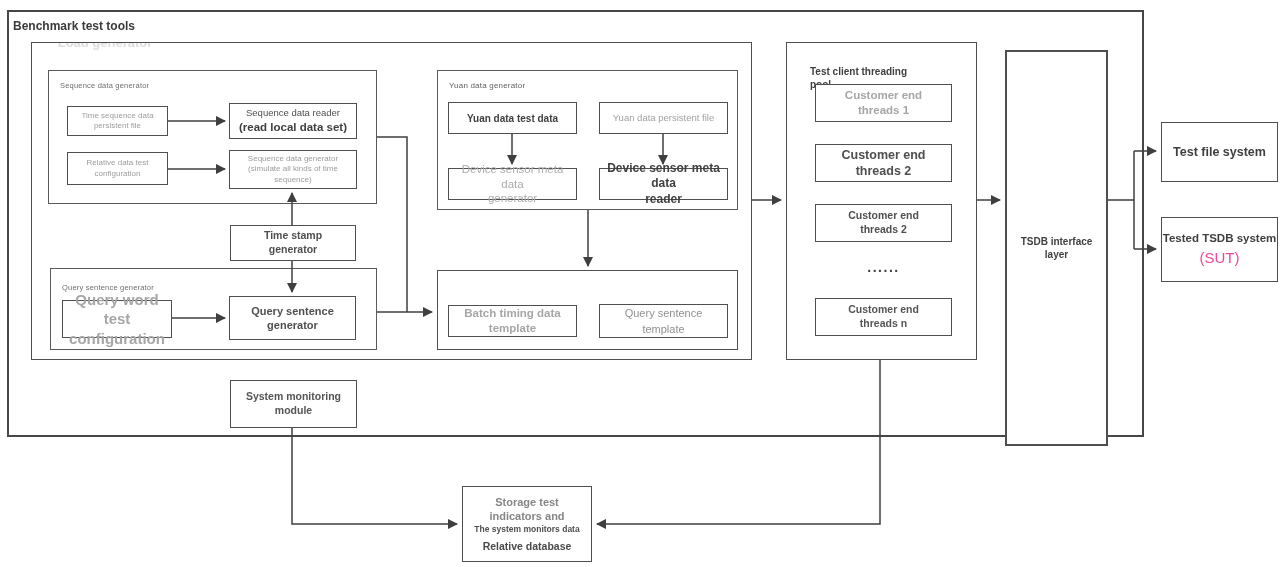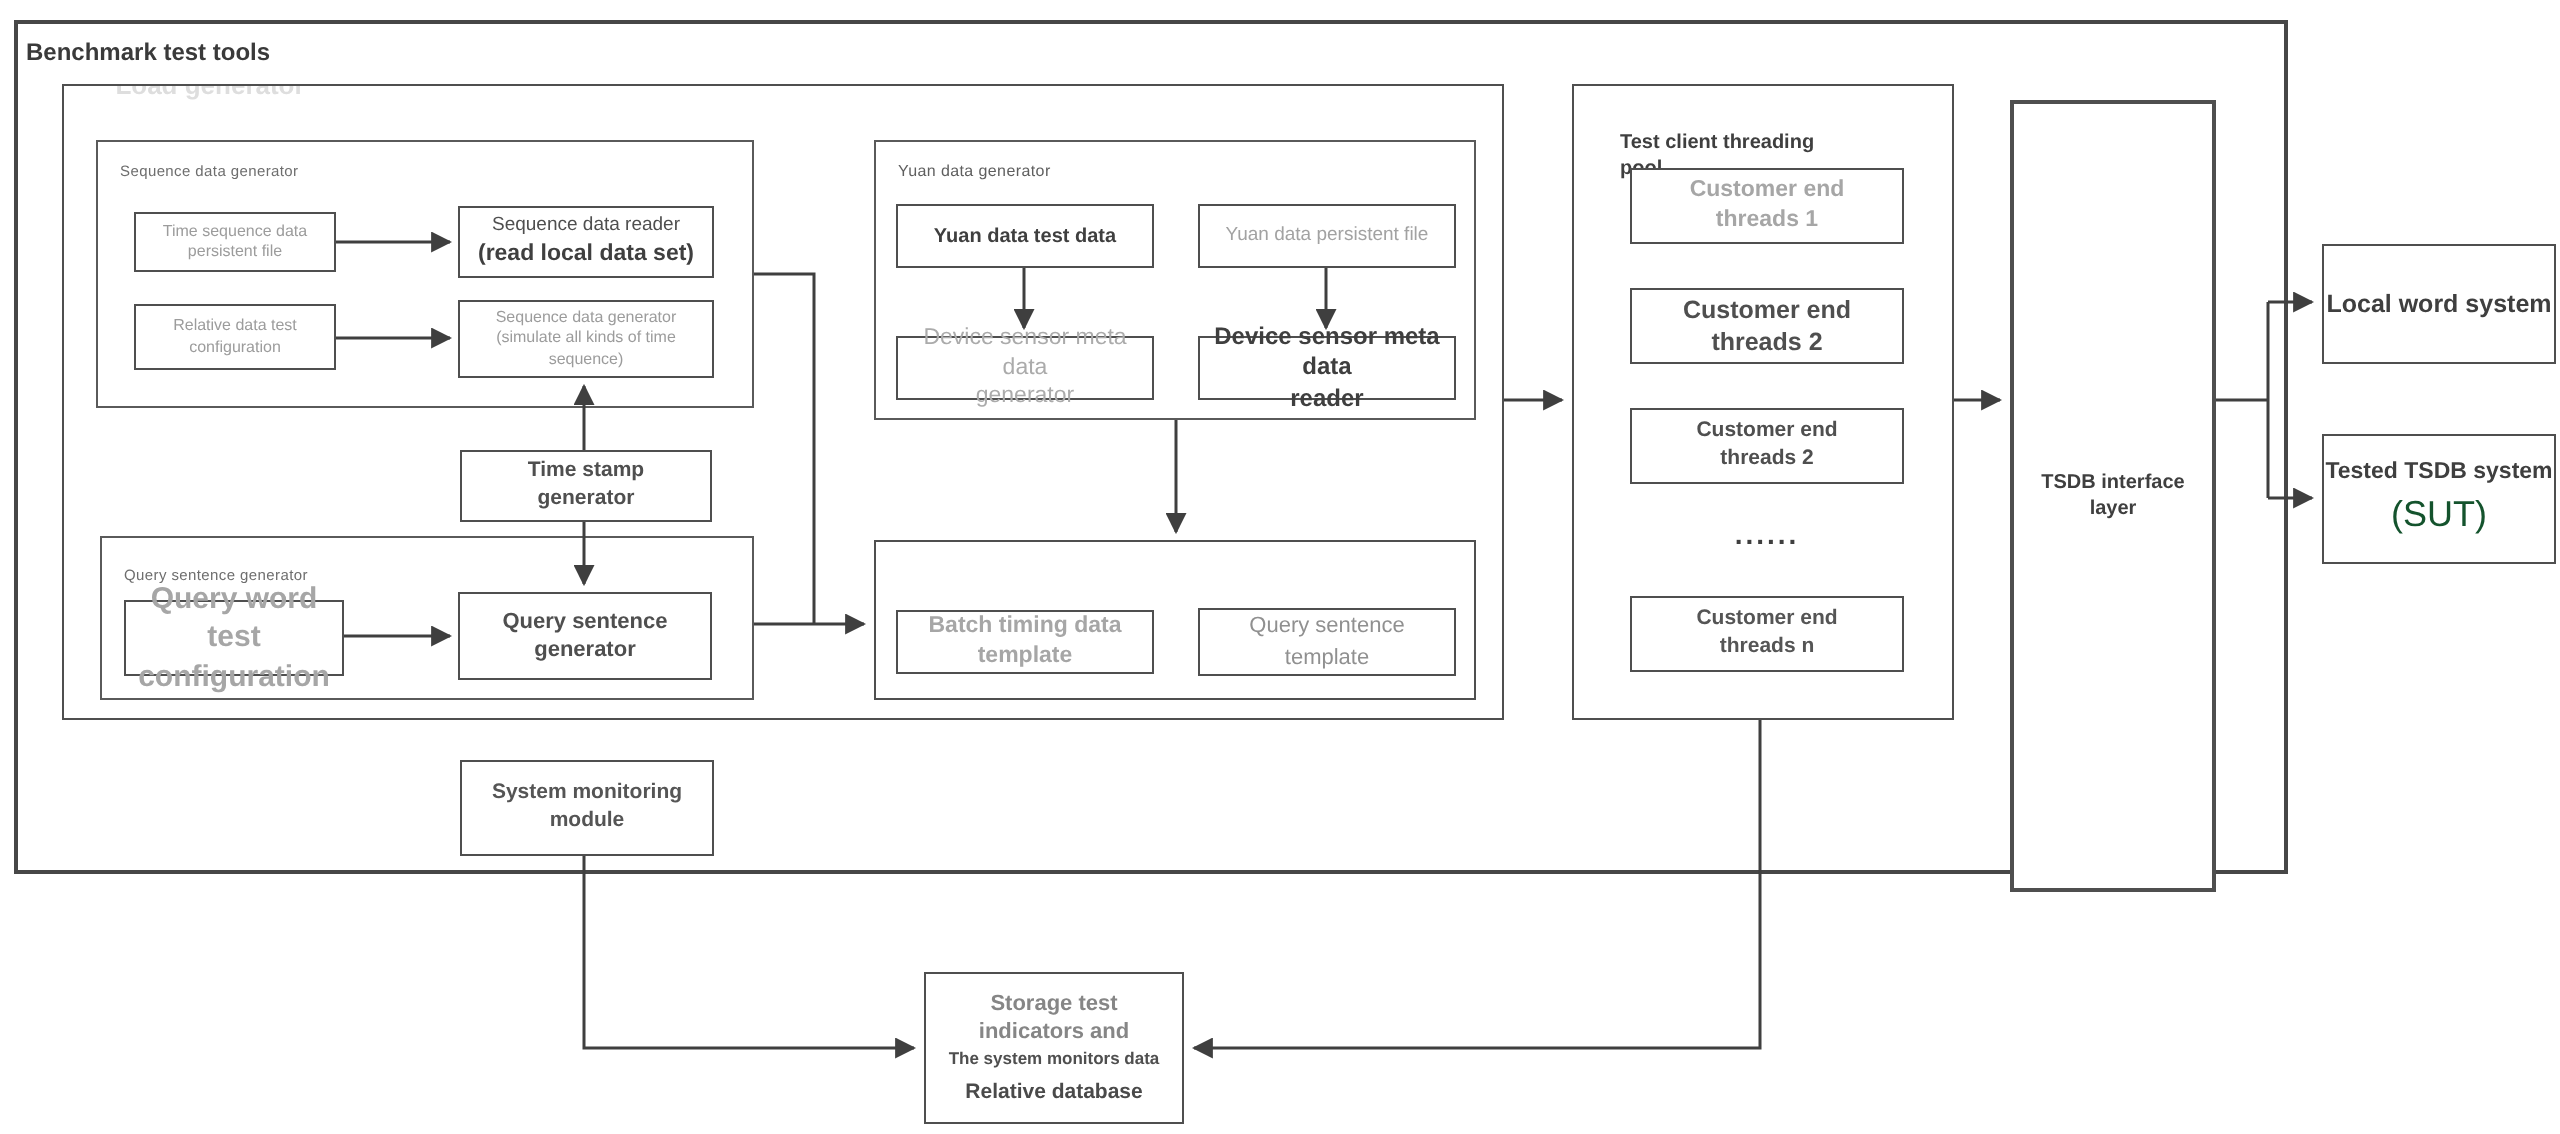--- a/index.html
+++ b/index.html
@@ -125,25 +125,25 @@
     <span style="font-size:10.5px;color:#555555;font-weight:700;">Customer end
 threads n</span>
   </div>
 
   <div class="node" style="left:1005px;top:50px;width:103px;height:396px;border-width:2px;">
     <span style="font-size:10px;" class="t-dark">TSDB interface
 layer</span>
   </div>
 
   <div class="node" style="left:1161px;top:122px;width:117px;height:60px;">
-    <span style="font-size:12.5px;" class="t-dark">Local word system</span>
+    <span style="font-size:12.5px;" class="t-dark">Test file system</span>
   </div>
   <div class="node" style="left:1161px;top:217px;width:117px;height:65px;">
     <span style="font-size:11.5px;" class="t-dark">Tested TSDB system</span>
-    <span style="font-size:18px;color:#14532d;margin-top:2px;">(SUT)</span>
+    <span style="font-size:15px;color:#ec4899;margin-top:2px;">(SUT)</span>
   </div>
 
   <div class="node" style="left:230px;top:380px;width:127px;height:48px;">
     <span style="font-size:10.5px;color:#555555;font-weight:700;">System monitoring
 module</span>
   </div>
 
   <div class="node" style="left:462px;top:486px;width:130px;height:76px;">
     <span style="font-size:11px;color:#868686;font-weight:700;">Storage test
 indicators and</span>

